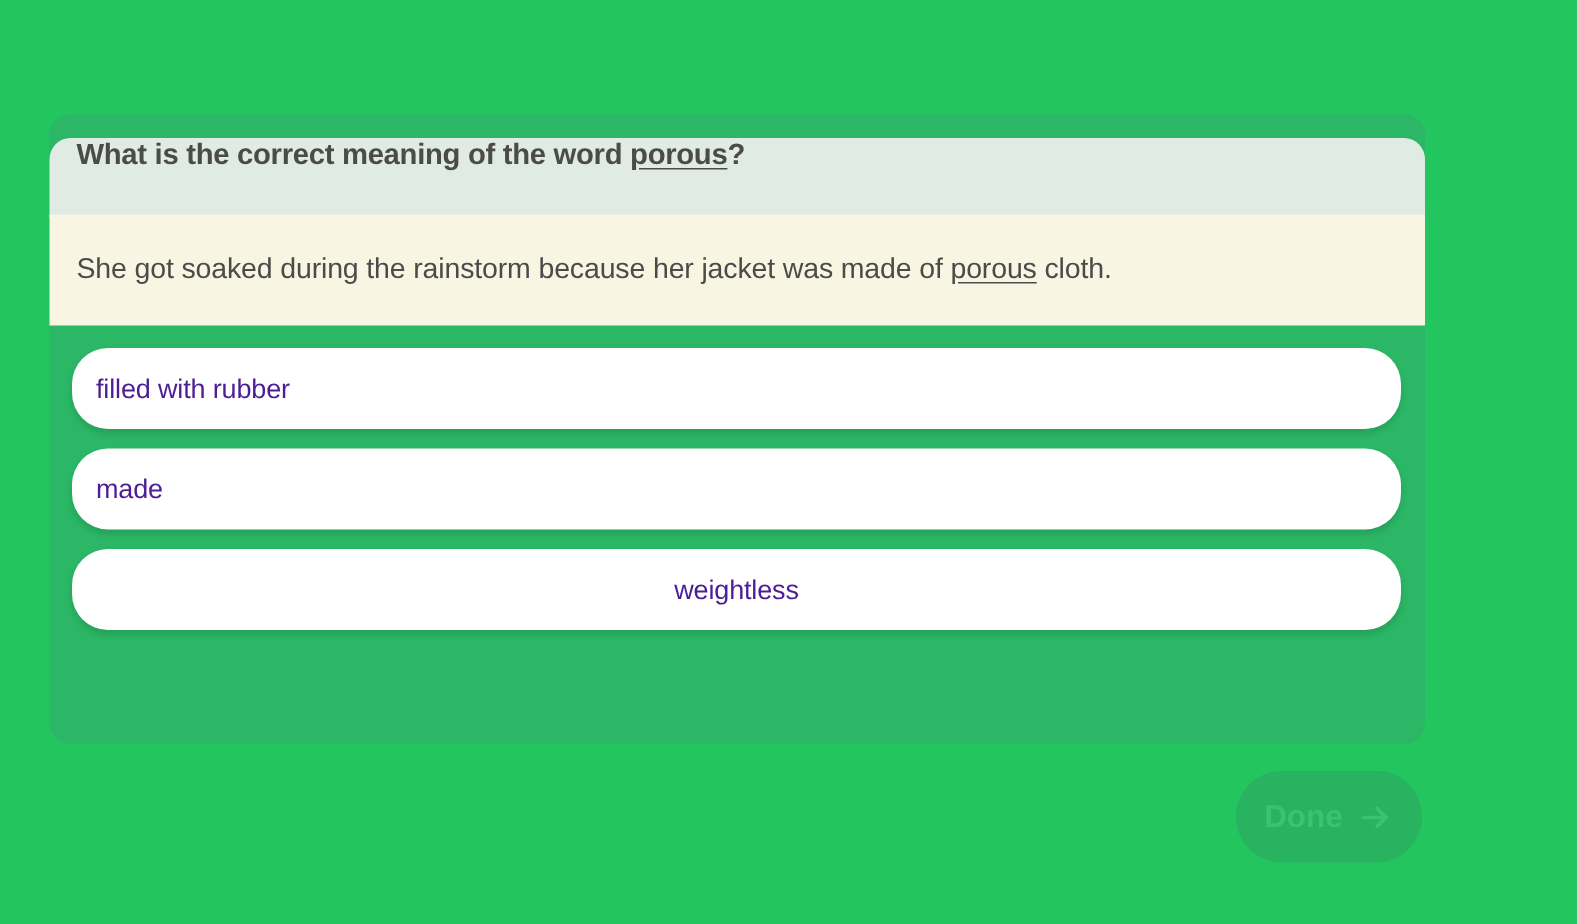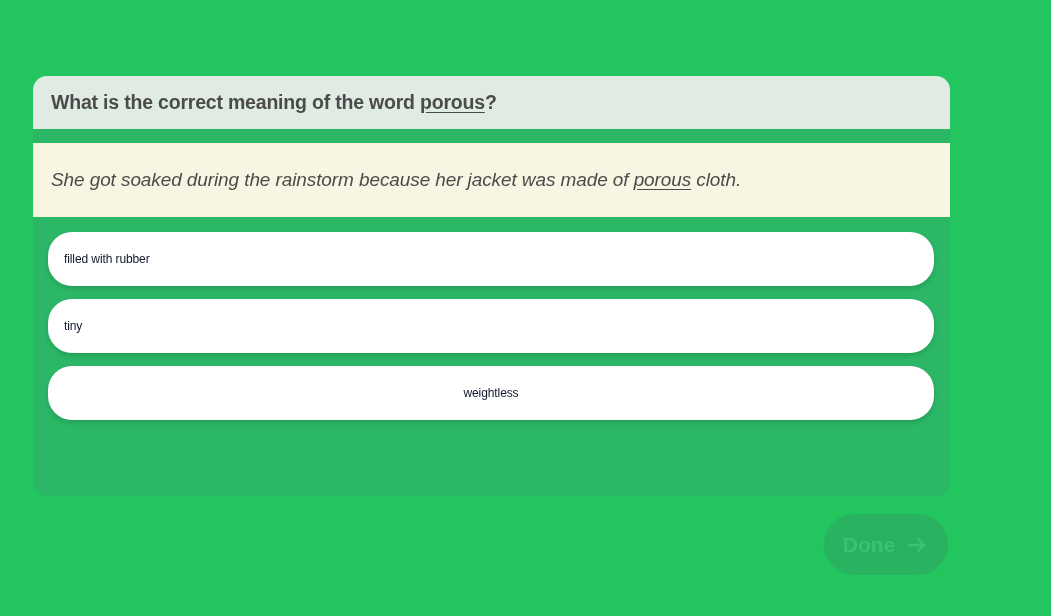--- a/index.html
+++ b/index.html
@@ -24,27 +24,27 @@
     height: 420px;
     background: #2bb765;
     border-radius: 14px;
     box-sizing: border-box;
   }
 
   
   .question-header {
     position: absolute;
     left: 0px;
-    top: 0px;
+    top: 16px;
     width: 917px;
     height: 53px;
     background: #e0ebe3;
     border-radius: 14px 14px 0 0;
     display: flex;
-    align-items: center;
+    align-items: flex-start;
     box-sizing: border-box;
     padding: 0 18px;
   }
   .question-text {
     font-size: 19.5px;
     font-weight: bold;
     color: #4b4b4b;
     letter-spacing: -0.2px;
     white-space: nowrap;
   }
@@ -58,21 +58,20 @@
     position: absolute;
     left: 0px;
     top: 67px;
     width: 917px;
     height: 74px;
     background: #f8f6e3;
     display: flex;
     align-items: center;
     box-sizing: border-box;
     padding: 0 18px;
-    font-style: italic;
   }
   .sentence-text {
     font-size: 19px;
     color: #4b4b4b;
     letter-spacing: -0.1px;
     white-space: nowrap;
   }
   .sentence-text .term {
     text-decoration: underline;
     text-underline-offset: 3px;
@@ -94,22 +93,22 @@
     margin-bottom: 13px;
     display: flex;
     align-items: center;
     box-sizing: border-box;
     padding: 0 16px;
     box-shadow: 0 3px 5px rgba(0,0,0,0.13);
     cursor: pointer;
   }
   .option:last-child { margin-bottom: 0; justify-content: center; }
   .option-label {
-    font-size: 12px;
-    color: #0f172a;
+    font-size: 18px;
+    color: #4c1d95;
     letter-spacing: -0.1px;
   }
 
   
   .done-button {
     position: absolute;
     left: 824px;
     top: 514px;
     width: 124px;
     height: 61px;
@@ -153,21 +152,21 @@
     <div class="sentence-text">
       <span>She got soaked during the rainstorm because her jacket was made of </span><span class="term">porous</span><span> cloth.</span>
     </div>
   </div>
 
   <div class="options">
     <div class="option">
       <span class="option-label">filled with rubber</span>
     </div>
     <div class="option">
-      <span class="option-label">tiny</span>
+      <span class="option-label">made</span>
     </div>
     <div class="option">
       <span class="option-label">weightless</span>
     </div>
   </div>
 
 </div>
 
 <button class="done-button">
   <span class="done-label">Done</span>

